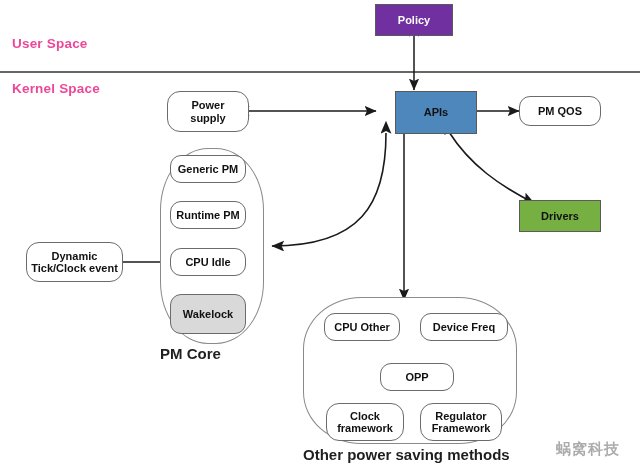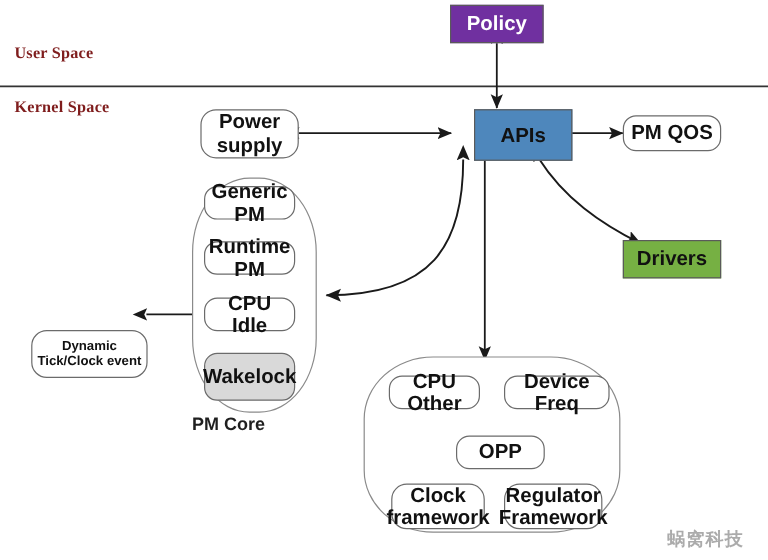--- a/index.html
+++ b/index.html
@@ -20,37 +20,37 @@
   #canvas svg.layer {
     position: absolute;
     left: 0;
     top: 0;
     width: 640px;
     height: 467px;
     overflow: visible;
   }
   .space-label {
     position: absolute;
-    font-family: Liberation Serif, serif;
+    font-family: Liberation Sans, sans-serif;
     font-weight: bold;
     font-size: 13.5px;
-    color: #7f1d1d;
+    color: #ec4899;
     letter-spacing: 0.2px;
     white-space: nowrap;
   }
   .node {
     position: absolute;
     box-sizing: border-box;
     display: flex;
     align-items: center;
     justify-content: center;
     text-align: center;
     font-family: "Liberation Sans", sans-serif;
     font-weight: bold;
-    font-size: 17px;
+    font-size: 11px;
     color: #111111;
     line-height: 1.12;
     padding: 0 3px;
     z-index: 5;
   }
   .rect-node {
     border: 1px solid #5a5a5a;
   }
   .pill-node {
     background: #ffffff;
@@ -128,20 +128,21 @@
   </svg>
 
   <div class="space-label" style="left:12px; top:36px;">User Space</div>
 
   <div class="space-label" style="left:12px; top:81px;">Kernel Space</div>
 
   <div class="group-box group-pm-core" style="left:160px; top:148px; width:104px; height:196px;"></div>
   <div class="group-caption" style="left:160px; top:345px; width:104px;">PM Core</div>
 
   <div class="group-box group-other" style="left:303px; top:297px; width:214px; height:147px;"></div>
+  <div class="group-caption" style="left:303px; top:446px; width:214px;">Other power saving methods</div>
 
   <div class="node rect-node" style="left:375px; top:4px; width:78px; height:32px; background:#7030a0; color:#ffffff;">
     <span class="node-label">Policy</span>
   </div>
 
   <div class="node rect-node" style="left:395px; top:91px; width:82px; height:43px; background:#4e87bc;">
     <span class="node-label">APIs</span>
   </div>
 
   <div class="node rect-node" style="left:519px; top:200px; width:82px; height:32px; background:#76b043;">
@@ -150,21 +151,21 @@
 
   <div class="node pill-node tall" style="left:167px; top:91px; width:82px; height:41px;">
     <span class="node-label">Power
 supply</span>
   </div>
 
   <div class="node pill-node" style="left:519px; top:96px; width:82px; height:30px;">
     <span class="node-label">PM QOS</span>
   </div>
 
-  <div class="node pill-node tall" style="left:26px; top:242px; width:97px; height:40px; font-size:11px;margin-top:33px;">
+  <div class="node pill-node tall" style="left:26px; top:242px; width:97px; height:40px; font-size:11px;">
     <span class="node-label">Dynamic
 Tick/Clock event</span>
   </div>
 
   <div class="node pill-node" style="left:170px; top:155px; width:76px; height:28px;">
     <span class="node-label">Generic PM</span>
   </div>
 
   <div class="node pill-node" style="left:170px; top:201px; width:76px; height:28px;">
     <span class="node-label">Runtime PM</span>

